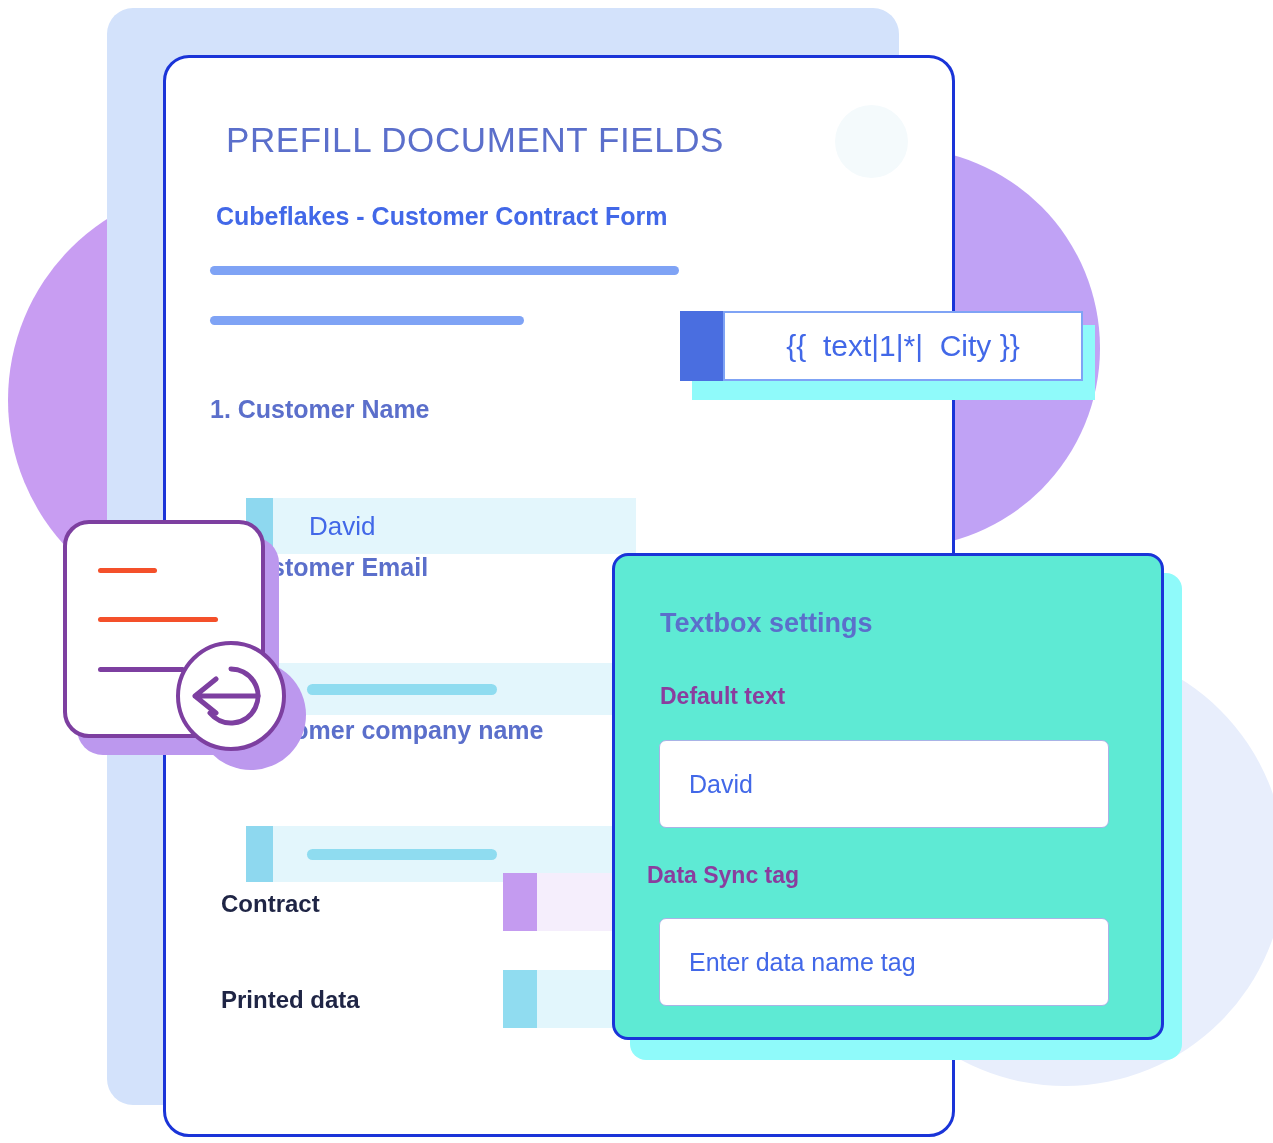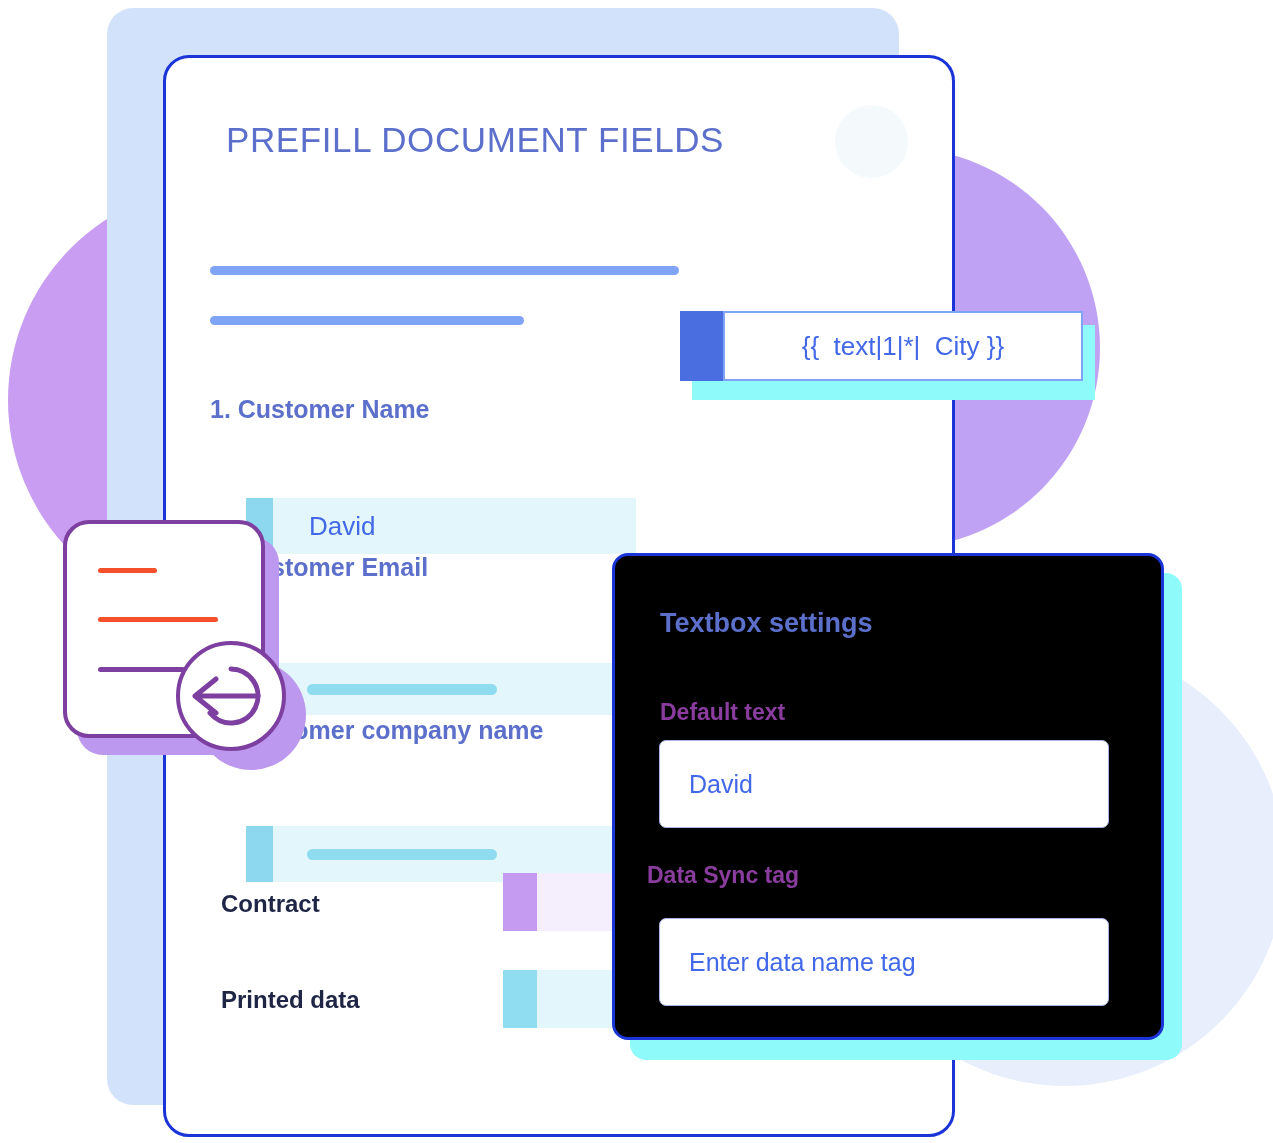--- a/index.html
+++ b/index.html
@@ -193,63 +193,63 @@
     width: 360px;
     height: 70px;
     background: #ffffff;
     border: 2px solid #7fa3f5;
     box-sizing: border-box;
     display: flex;
     align-items: center;
     justify-content: center;
   }
   .tag-text {
-    font-size: 26px;
+    font-size: 30px;
     color: #4268e8;
     white-space: pre;
   }
 
   
   .panel-shadow {
     position: absolute;
     left: 630px;
     top: 573px;
     width: 552px;
     height: 487px;
     background: #8ffafa;
     border-radius: 16px;
   }
   .panel {
     position: absolute;
     left: 612px;
     top: 553px;
     width: 552px;
     height: 487px;
-    background: #000000;
+    background: #5eead4;
     border: 3px solid #1a34d8;
     border-radius: 16px;
     box-sizing: border-box;
   }
   .panel-title {
     position: absolute;
     left: 45px;
     top: 52px;
     font-size: 27px;
     font-weight: bold;
     color: #5b6fcb;
     white-space: nowrap;
   }
   .panel-field-label {
     position: absolute;
     font-size: 23px;
     font-weight: bold;
     color: #8a3d9e;
     white-space: nowrap;
   }
-  .pl-1 { left: 45px; top: 127px; margin-top: 16px; }
+  .pl-1 { left: 45px; top: 127px; }
   .pl-2 { left: 32px; top: 306px; }
   .panel-input {
     position: absolute;
     background: #ffffff;
     border: 1.5px solid #a9b3e6;
     border-radius: 7px;
     box-sizing: border-box;
     display: flex;
     align-items: center;
     padding-left: 29px;
@@ -319,20 +319,21 @@
 
   <div class="bg-circle-purple-left"></div>
   <div class="bg-circle-purple-right"></div>
   <div class="bg-circle-blue-bottom"></div>
   <div class="bg-sheet-blue"></div>
 
   <div class="doc-card">
     <div class="doc-faint-circle"></div>
 
     <div class="doc-title">PREFILL DOCUMENT FIELDS</div>
+    <div class="doc-subtitle">Cubeflakes - Customer Contract Form</div>
 
     <div class="rule rule-1"></div>
     <div class="rule rule-2"></div>
 
     <div class="q-label q1">1. Customer Name</div>
     <div class="field field-1">
       <div class="accent"></div>
       <div class="val">David</div>
     </div>
 

